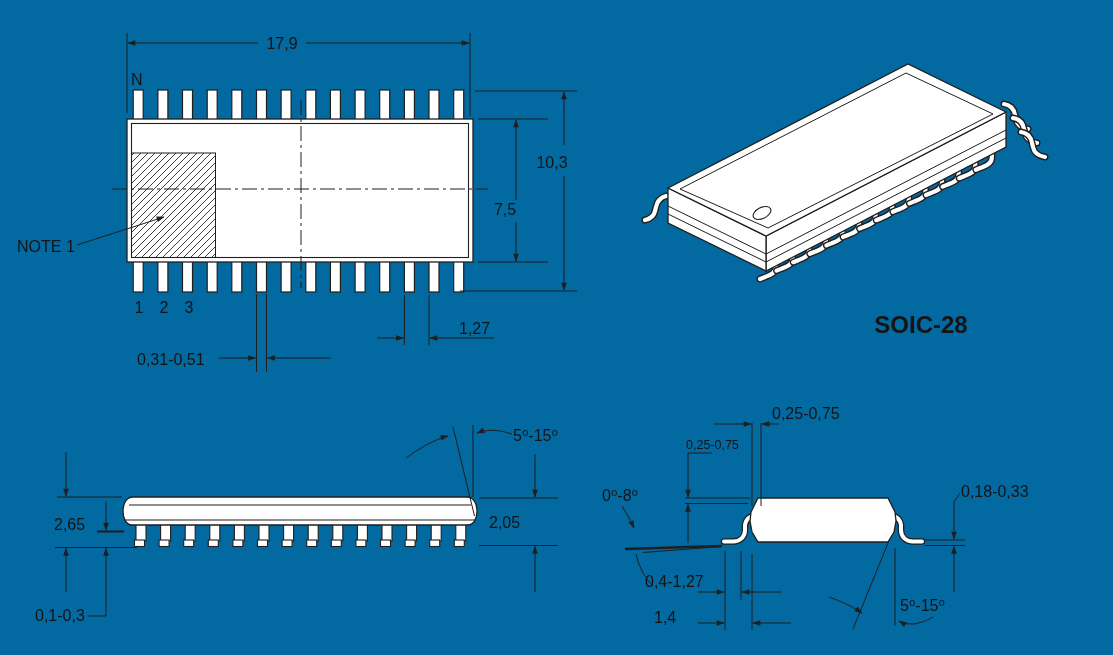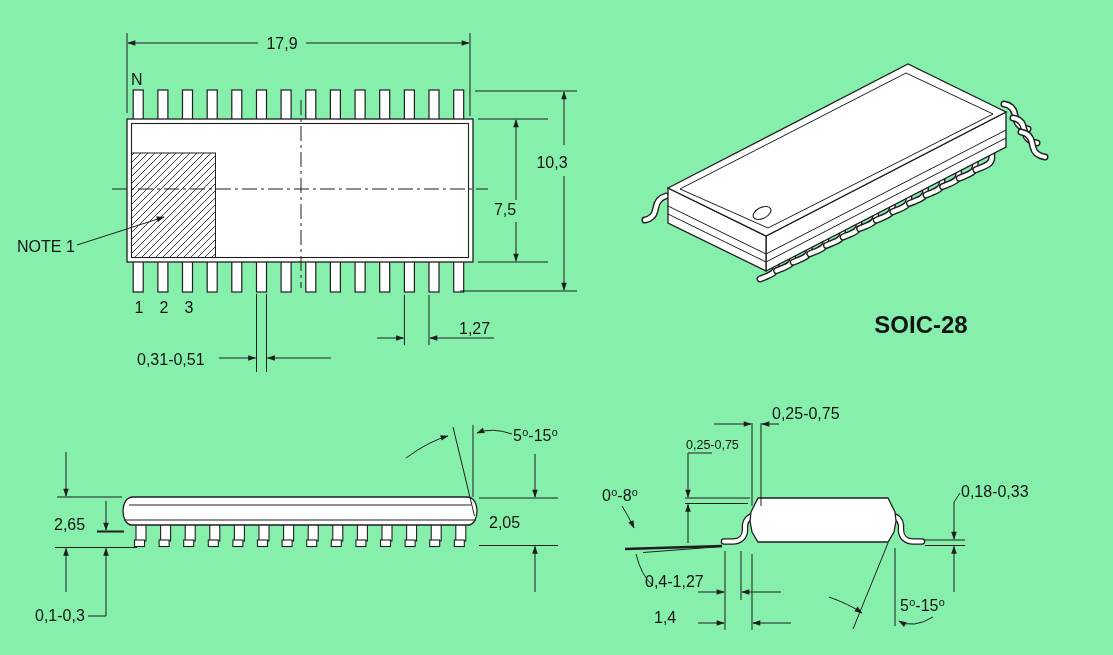--- a/index.html
+++ b/index.html
@@ -1,16 +1,16 @@
 <!DOCTYPE html>
 <html><head>
 <meta charset="utf-8">
 <style>
   html,body{margin:0;padding:0;background:#fff;}
-  .stage{position:relative;width:1113px;height:655px;background:#86efac;overflow:hidden;
+  .stage{position:relative;width:1113px;height:655px;background:#0369a1;overflow:hidden;
          font-family:"Liberation Sans","DejaVu Sans",sans-serif;}
   svg{display:block;}
   svg text{fill:#141414;font-size:16px;font-family:"Liberation Sans","DejaVu Sans",sans-serif;}
   .t-mid{text-anchor:middle;}
   .t-sm{font-size:12.5px;}
   .t-bold{font-size:24px;font-weight:bold;}
   .ln-thin{fill:none;stroke:#1f1f1f;stroke-width:1;}
   .dim{fill:none;stroke:#1f1f1f;stroke-width:1;}
   .white{fill:#ffffff;stroke:#1f1f1f;stroke-width:1.3;}
   .nofill{fill:none;stroke:#1f1f1f;stroke-width:1.1;}

